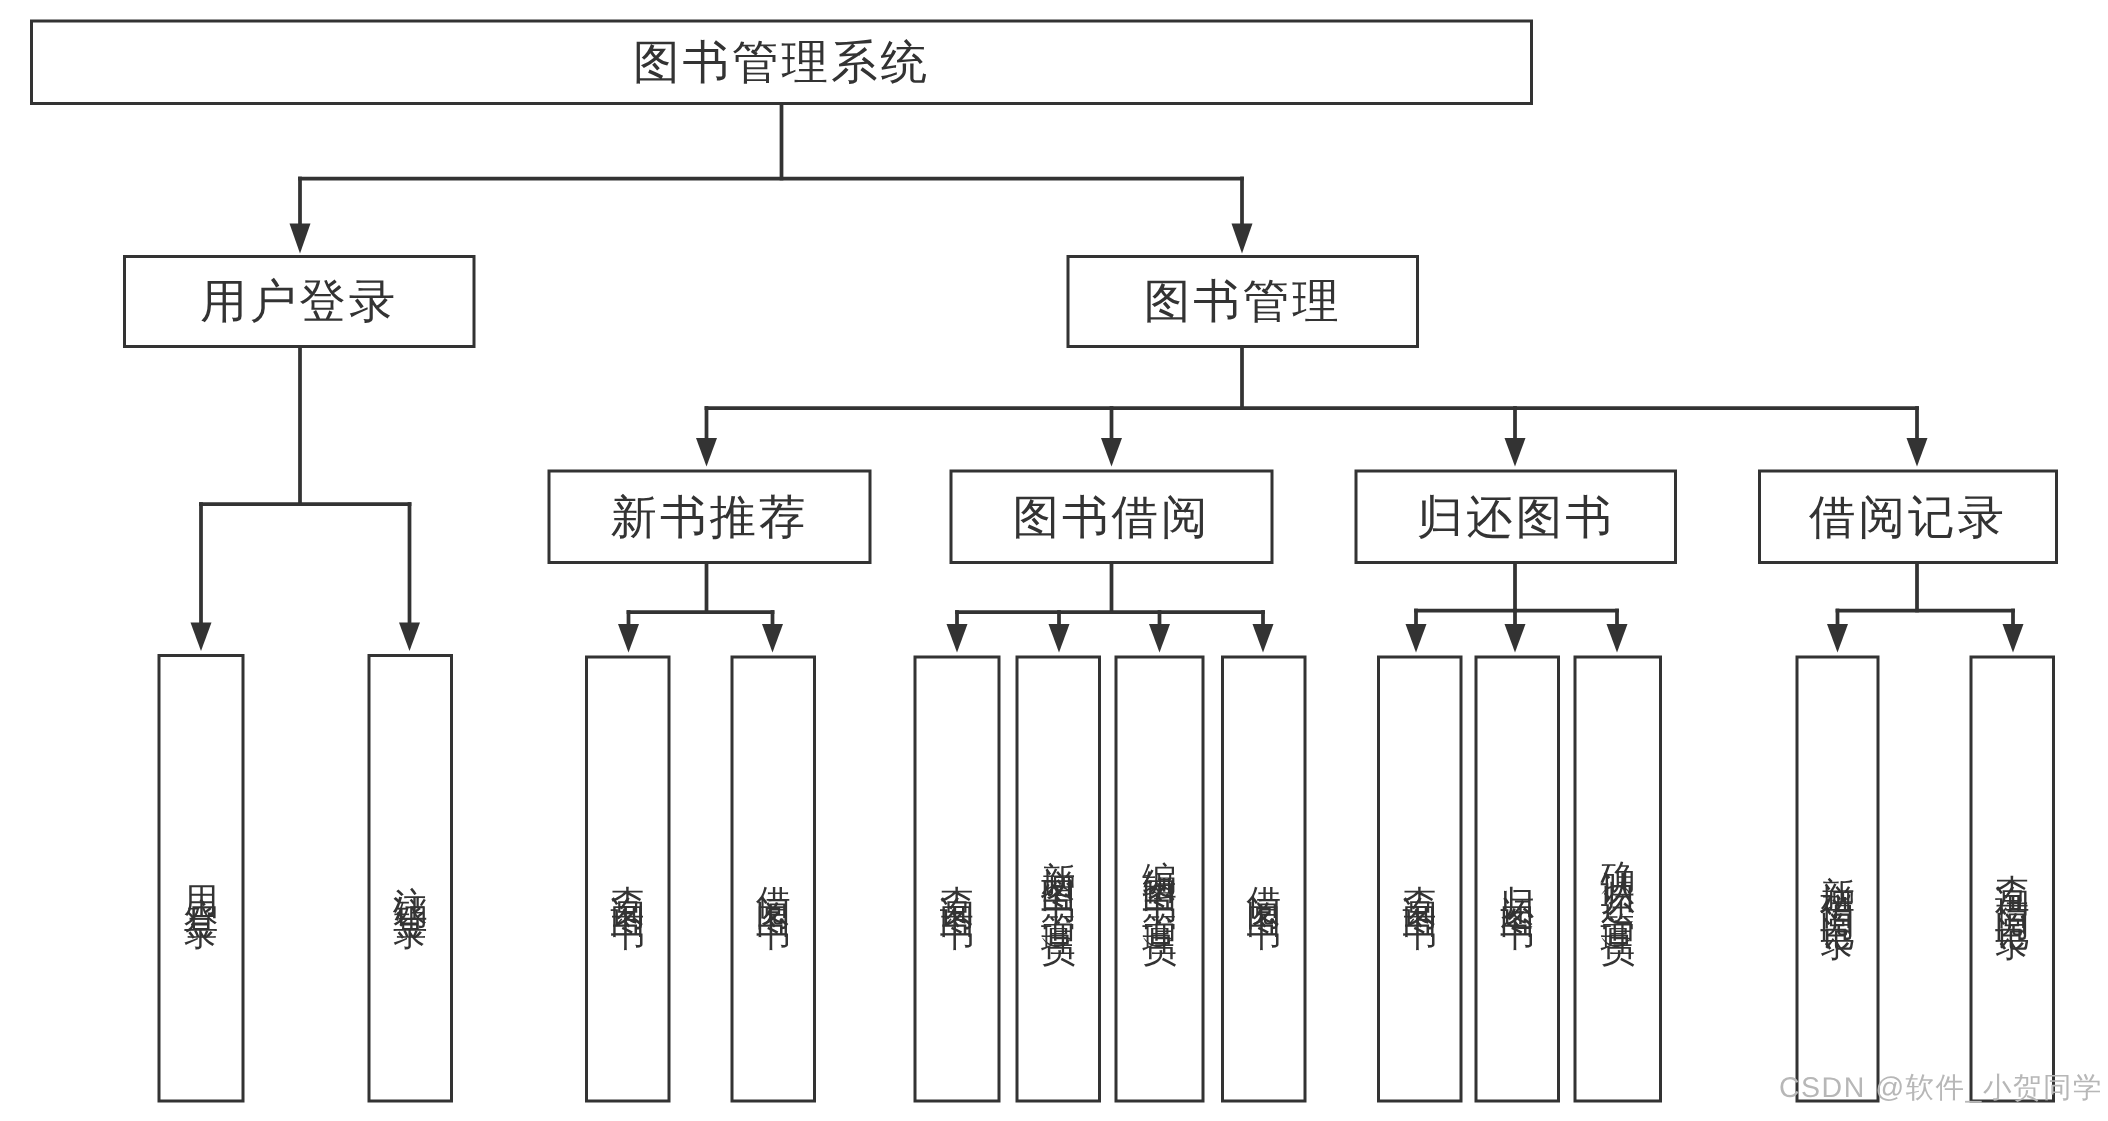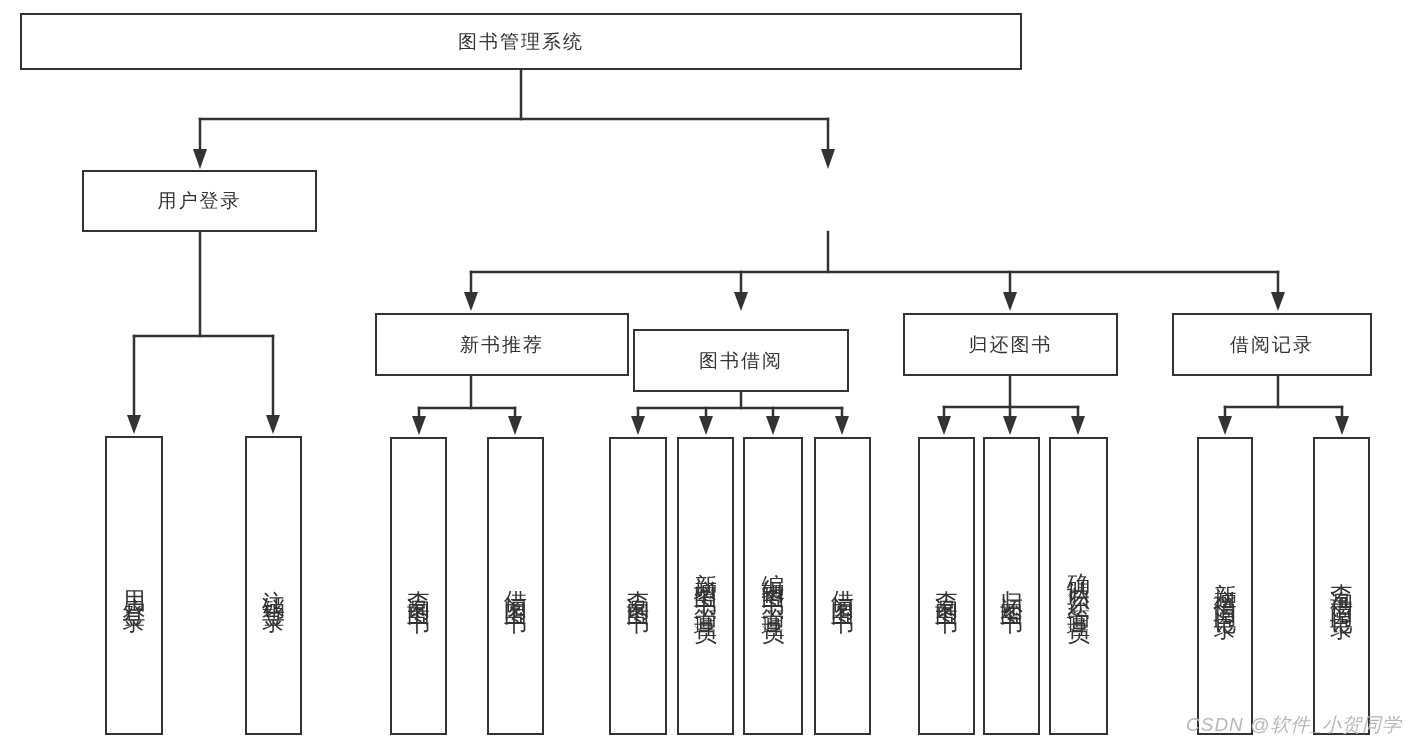--- a/index.html
+++ b/index.html
@@ -13,42 +13,41 @@
   #wires{position:absolute;left:0;top:0;width:1405px;height:747px;}
   .box{
     position:absolute;
     box-sizing:border-box;
     border:2.5px solid #333333;
     background:#ffffff;
     display:flex;align-items:center;justify-content:center;
     color:#333333;
   }
   .box .lbl{
-    font-size:19px;
+    font-size:31px;
     letter-spacing:2px;
     white-space:nowrap;
     color:#333333;
   }
   .box .vlbl{
     writing-mode:vertical-rl;
     text-orientation:mixed;
     font-size:23px;
     letter-spacing:7px;
     line-height:1;
     color:#333333;
   }
   #watermark{
     position:absolute;
     left:1186px;top:712px;
     font-size:19px;
     color:#b7b7b7;
     letter-spacing:1px;
     white-space:nowrap;
     z-index:5;
-    font-style:italic;
   }
 </style>
 </head>
 <body>
 
 <div id="stage">
 
   <svg id="wires" viewBox="0 0 1405 747" xmlns="http://www.w3.org/2000/svg">
     <g stroke="#333333" stroke-width="2.5" stroke-linecap="square" fill="#333333">
 
@@ -127,25 +126,28 @@
     </g>
   </svg>
 
   <div class="box" style="left:20px;top:13px;width:1002px;height:57px">
     <span class="lbl">图书管理系统</span>
   </div>
 
   <div class="box" style="left:82px;top:170px;width:235px;height:62px">
     <span class="lbl">用户登录</span>
   </div>
-
-  <div class="box" style="left:375px;top:313px;width:254px;height:63px">
+  <div class="box" style="left:711px;top:170px;width:235px;height:62px">
+    <span class="lbl">图书管理</span>
+  </div>
+
+  <div class="box" style="left:365px;top:313px;width:216px;height:63px">
     <span class="lbl">新书推荐</span>
   </div>
-  <div class="box" style="left:633px;top:329px;width:216px;height:63px">
+  <div class="box" style="left:633px;top:313px;width:216px;height:63px">
     <span class="lbl">图书借阅</span>
   </div>
   <div class="box" style="left:903px;top:313px;width:215px;height:63px">
     <span class="lbl">归还图书</span>
   </div>
   <div class="box" style="left:1172px;top:313px;width:200px;height:63px">
     <span class="lbl">借阅记录</span>
   </div>
 
   <div class="box" style="left:105px;top:436px;width:58px;height:299px">

